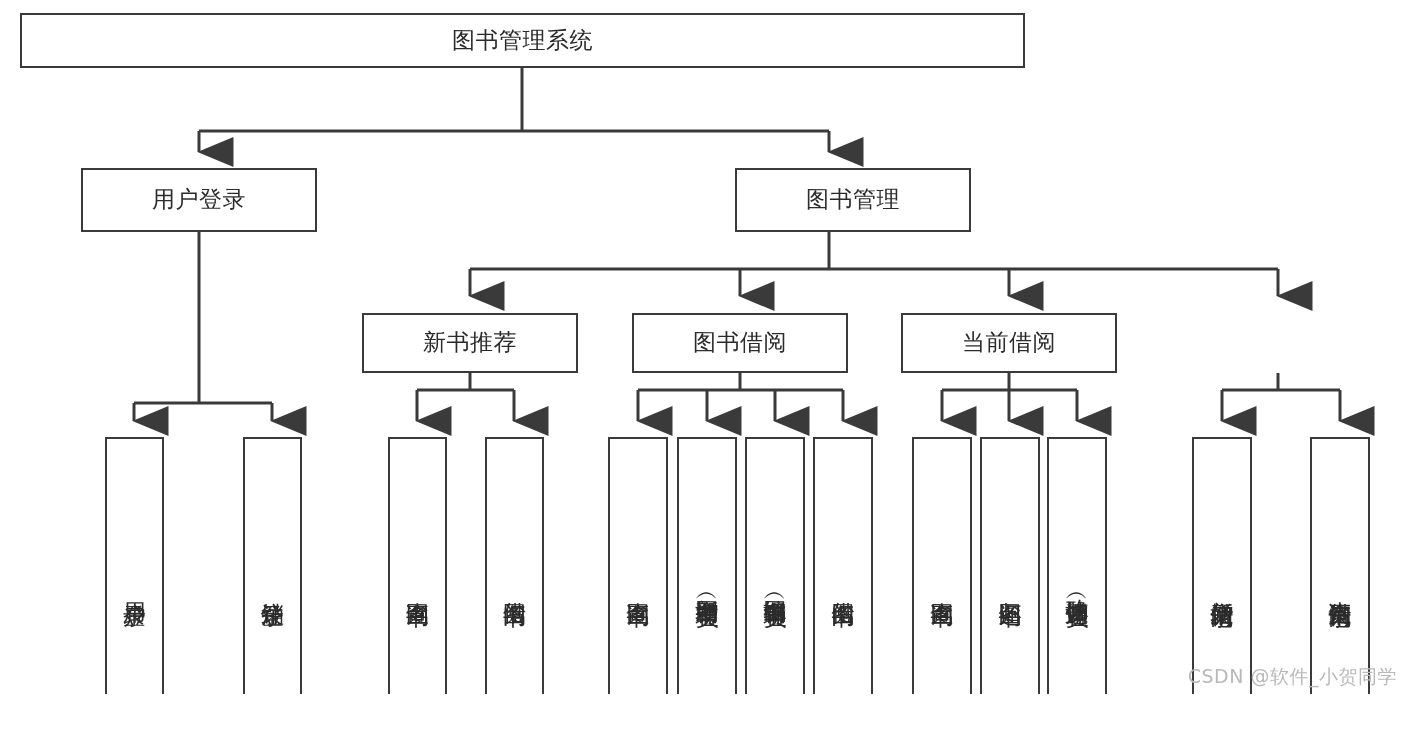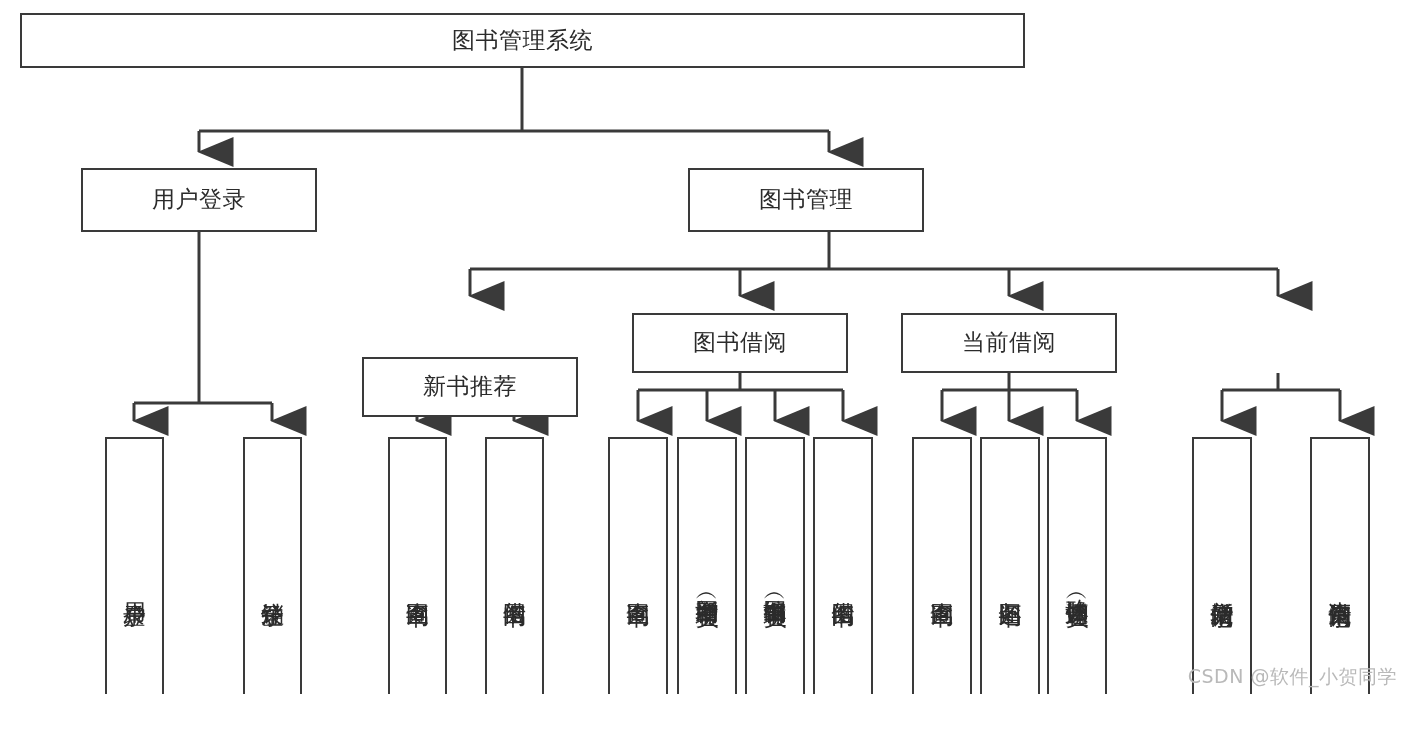--- a/index.html
+++ b/index.html
@@ -126,25 +126,25 @@
     </g>
   </svg>
 
   <div class="node horizontal" style="left:20px; top:13px; width:1005px; height:55px;">
     <span class="label">图书管理系统</span>
   </div>
 
   <div class="node horizontal" style="left:81px; top:168px; width:236px; height:64px;">
     <span class="label">用户登录</span>
   </div>
-  <div class="node horizontal" style="left:688px; top:168px; width:236px; height:64px;">
+  <div class="node horizontal" style="left:735px; top:168px; width:236px; height:64px;">
     <span class="label">图书管理</span>
   </div>
 
-  <div class="node horizontal" style="left:362px; top:313px; width:216px; height:60px;margin-top:44px;">
+  <div class="node horizontal" style="left:362px; top:313px; width:216px; height:60px;">
     <span class="label">新书推荐</span>
   </div>
   <div class="node horizontal" style="left:632px; top:313px; width:216px; height:60px;">
     <span class="label">图书借阅</span>
   </div>
   <div class="node horizontal" style="left:901px; top:313px; width:216px; height:60px;">
     <span class="label">当前借阅</span>
   </div>
 
   <div class="node vertical" style="left:105px; top:437px; width:59px; height:297px;">

